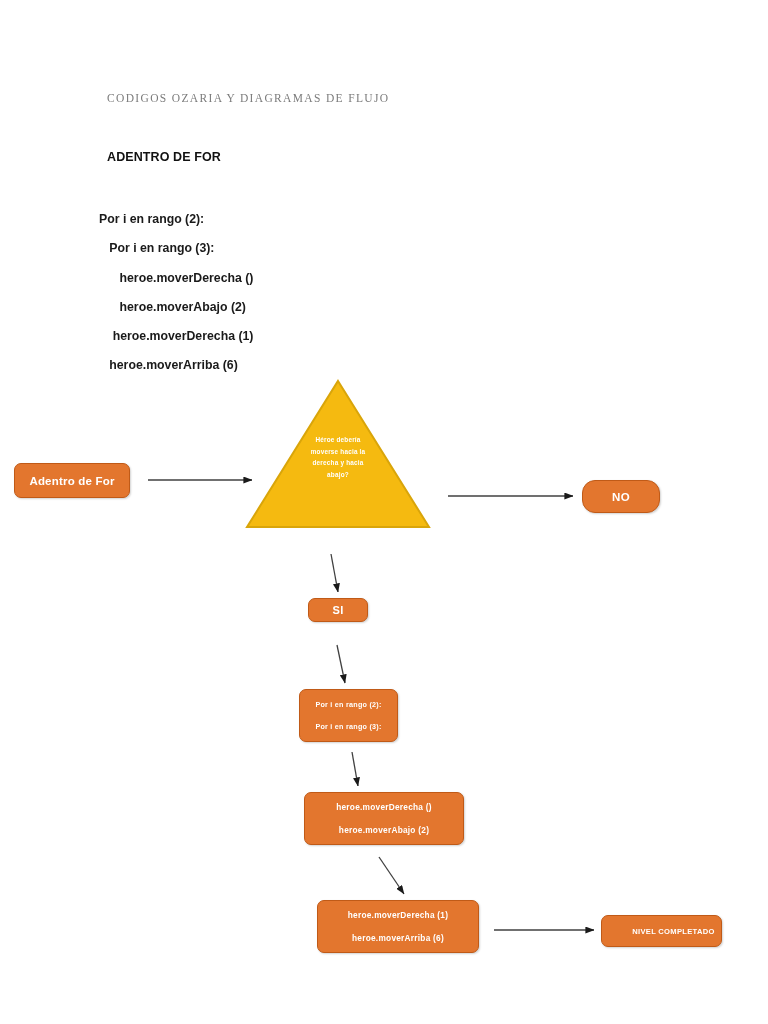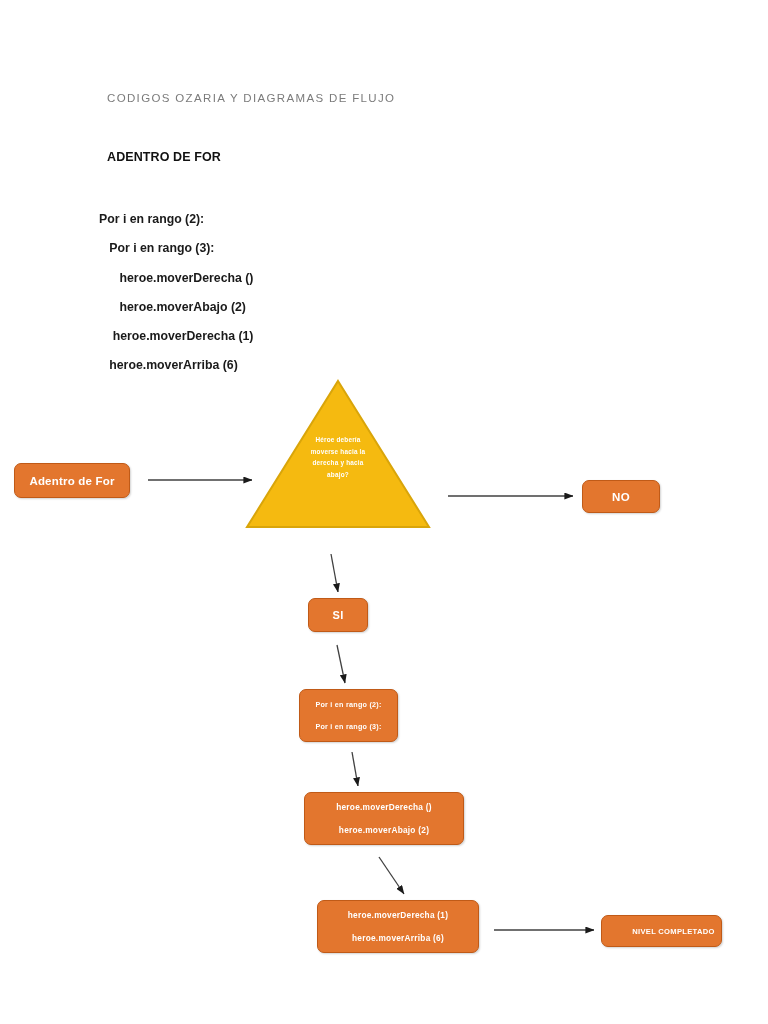--- a/index.html
+++ b/index.html
@@ -22,20 +22,21 @@
   
   #doc-title {
     position: absolute;
     left: 107px;
     top: 92px;
     font-size: 11.5px;
     letter-spacing: 1.35px;
     color: #7b7b7b;
     font-weight: 400;
     white-space: nowrap;
+    font-family: Liberation Serif, serif;
   }
   #section-heading {
     position: absolute;
     left: 107px;
     top: 150px;
     font-size: 12.5px;
     font-weight: bold;
     color: #111111;
     letter-spacing: 0.1px;
     white-space: nowrap;
@@ -84,26 +85,27 @@
     letter-spacing: 0.2px;
   }
   #node-no {
     left: 582px;
     top: 480px;
     width: 78px;
     height: 33px;
     font-size: 11.5px;
     font-weight: bold;
     letter-spacing: 0.3px;
+    border-radius: 13px;
   }
   #node-si {
     left: 308px;
     top: 598px;
     width: 60px;
-    height: 34px;
+    height: 24px;
     font-size: 11px;
     font-weight: bold;
     letter-spacing: 0.3px;
   }
   #node-loops {
     left: 299px;
     top: 689px;
     width: 99px;
     height: 53px;
     font-size: 7.2px;

